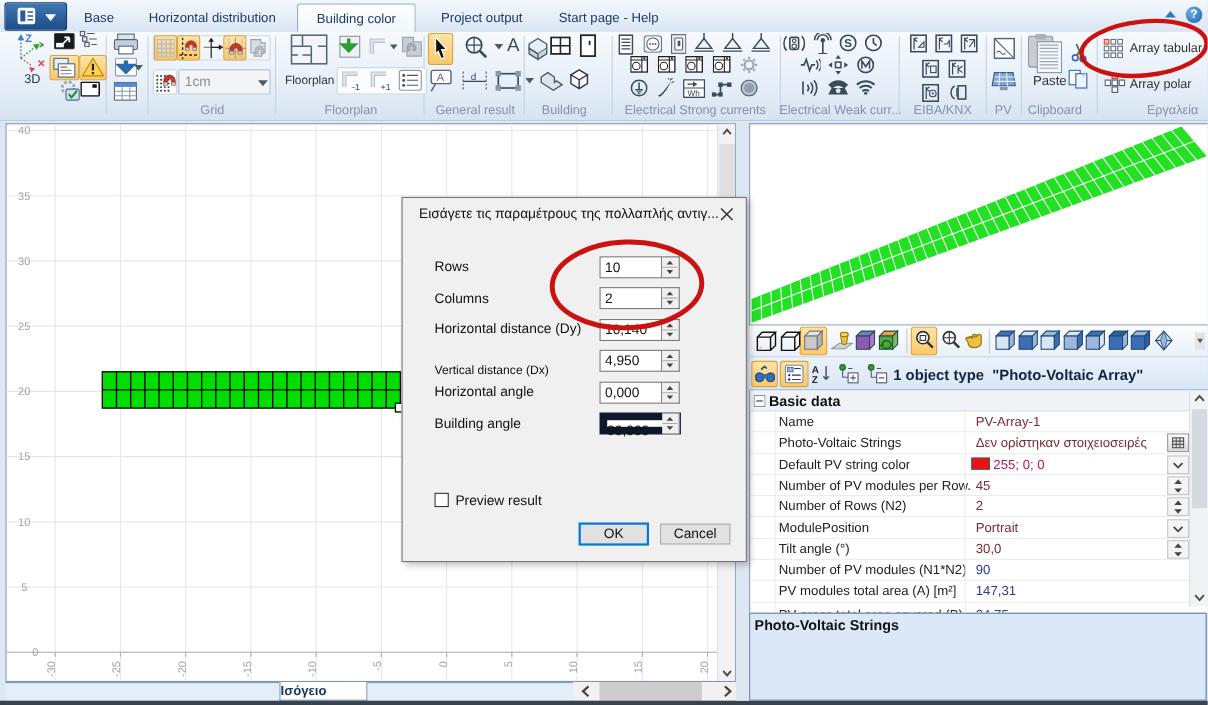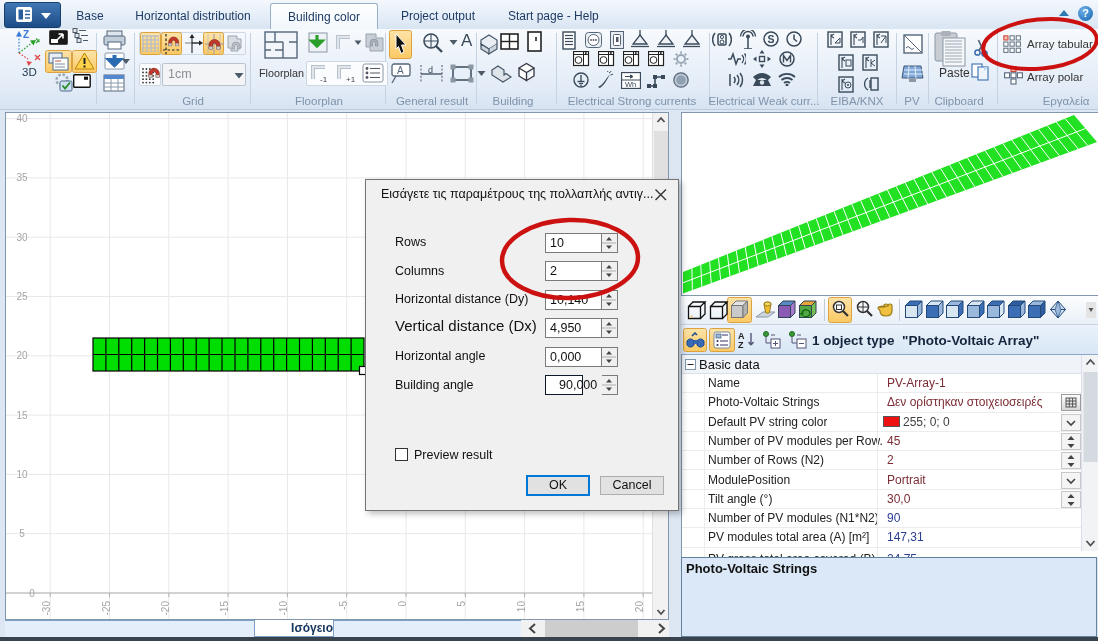--- a/index.html
+++ b/index.html
@@ -623,21 +623,21 @@
   </div>
 
 <div class="abs" style="left:652px;top:113px;width:16px;height:506px;background:#f2f2f2;border-left:1px solid #dfdfdf">
 <svg width="16" height="506">
 <path d="M4.5 9 l3.5-4 l3.5 4" fill="none" stroke="#505050" stroke-width="1.8"></path>
 <rect x="1" y="18" width="14" height="230" fill="#e0e0e0"></rect>
 <path d="M4.5 497 l3.5 4 l3.5-4" fill="none" stroke="#505050" stroke-width="1.8"></path>
 </svg></div>
 
 <div class="abs" style="left:5px;top:620px;width:516px;height:17px;background:#e4eefa;border-top:1px solid #7ba0c8"></div>
-<div class="abs" style="left:254px;top:620px;width:80px;height:17px;background:#fff;border:1px solid #7ba0c8;border-top:none;text-align:right;font-size:12px;font-weight:bold;color:#16365c;line-height:16px">Ισόγειο</div>
+<div class="abs" style="left:254px;top:620px;width:80px;height:17px;background:#fff;border:1px solid #7ba0c8;border-top:none;text-align:left;font-size:12px;font-weight:bold;color:#16365c;line-height:16px">Ισόγειο</div>
 <div class="abs" style="left:521px;top:620px;width:153px;height:17px;background:#f1f1f1"></div>
 <div class="abs" style="left:545px;top:620px;width:93px;height:17px;background:#cdcdcd"></div>
 <svg class="abs" style="left:527px;top:623px" width="12" height="12">
     <path d="M8 1 L3 5.5 L8 10" fill="none" stroke="#444" stroke-width="2"></path>
   </svg>
 <svg class="abs" style="left:655px;top:623px" width="12" height="12">
     <path d="M4 1 L9 5.5 L4 10" fill="none" stroke="#444" stroke-width="2"></path>
   </svg>
 
 <div class="abs" style="left:0;top:637px;width:1098px;height:4px;background:#39434d"></div>
@@ -816,42 +816,42 @@
     <rect x="9" y="9" width="9" height="9" fill="#fff" stroke="#557"></rect>
     <path d="M11 13.5 h5" stroke="#557"></path>
   </svg>
 <div class="abs" style="left:812px;top:333px;font-size:13.5px;font-weight:bold;color:#14243c;white-space:nowrap">1 object type&nbsp; "Photo-Voltaic Array"</div>
 <div class="abs" style="left:681px;top:355px;width:417px;height:202px;background:#fff;overflow:hidden;border-left:1px solid #8296ac">
     <div style="position:absolute;left:0;top:0;width:400px;height:19px;background:#f0f4f9;border-bottom:1px solid #d8e0ea">
       <svg width="11" height="11" style="position:absolute;left:3px;top:4px">
         <rect x="0.5" y="0.5" width="10" height="10" fill="#fff" stroke="#8296ac"></rect>
         <line x1="2.5" y1="5.5" x2="8.5" y2="5.5" stroke="#222"></line>
       </svg>
-      <span style="position:absolute;left:17px;top:2px;font-size:13px;font-weight:normal;color:#111">Basic data</span>
+      <span style="position:absolute;left:17px;top:2px;font-size:13px;font-weight:bold;color:#111">Basic data</span>
     </div>
     <div style="position:absolute;left:0;top:19px;width:400px;height:19.3px;border-bottom:1px solid #ececec">
       <span style="position:absolute;left:26px;top:2px;font-size:12px;color:#222;white-space:nowrap;max-width:174px;overflow:hidden">Name</span>
       <span style="position:absolute;left:205px;top:2px;font-size:12px;color:#7b2c34;white-space:nowrap">PV-Array-1</span>
     </div>
     <div style="position:absolute;left:0;top:38.3px;width:400px;height:19.3px;border-bottom:1px solid #ececec">
       <span style="position:absolute;left:26px;top:2px;font-size:12px;color:#222;white-space:nowrap;max-width:174px;overflow:hidden">Photo-Voltaic Strings</span>
       <span style="position:absolute;left:205px;top:2px;font-size:12px;color:#7b2c34;white-space:nowrap">Δεν ορίστηκαν στοιχειοσειρές</span>
       <span style="position:absolute;left:379px;top:1px;width:20px;height:17px;background:linear-gradient(#fdfdfd,#d8d8d8);border:1px solid #9a9a9a"><svg width="18" height="15">
           <g stroke="#555">
             <rect x="4" y="3" width="10" height="9" fill="#e8e8e8"></rect>
             <line x1="4" y1="6" x2="14" y2="6"></line>
             <line x1="4" y1="9" x2="14" y2="9"></line>
             <line x1="7.3" y1="3" x2="7.3" y2="12"></line>
             <line x1="10.6" y1="3" x2="10.6" y2="12"></line>
           </g>
         </svg></span>
     </div>
     <div style="position:absolute;left:0;top:57.599999999999994px;width:400px;height:19.3px;border-bottom:1px solid #ececec">
       <span style="position:absolute;left:26px;top:2px;font-size:12px;color:#222;white-space:nowrap;max-width:174px;overflow:hidden">Default PV string color</span>
-      <span style="position:absolute;left:221px;top:2px;font-size:12px;color:#404040;white-space:nowrap">255; 0; 0</span>
+      <span style="position:absolute;left:221px;top:2px;font-size:12px;color:#be185d;white-space:nowrap">255; 0; 0</span>
       <span style="position:absolute;left:201px;top:3.5px;width:17px;height:11px;background:#ee1111;border:1px solid #555"></span>
       <span style="position:absolute;left:379px;top:1px;width:20px;height:17px;background:#f4f4f4;border:1px solid #c8c8c8"><svg width="18" height="15">
           <path d="M5 6 l4 4 l4-4" fill="none" stroke="#444" stroke-width="1.6"></path>
         </svg></span>
     </div>
     <div style="position:absolute;left:0;top:76.89999999999999px;width:400px;height:19.3px;border-bottom:1px solid #ececec">
       <span style="position:absolute;left:26px;top:2px;font-size:12px;color:#222;white-space:nowrap;max-width:174px;overflow:hidden">Number of PV modules per Row...</span>
       <span style="position:absolute;left:205px;top:2px;font-size:12px;color:#7b2c34;white-space:nowrap">45</span>
       <span style="position:absolute;left:379px;top:1px;width:20px;height:17px;background:#f4f4f4;border:1px solid #c8c8c8"><svg width="18" height="16">
           <path d="M5.5 6 l3.5-4 l3.5 4 z" fill="#444"></path>
@@ -928,38 +928,38 @@
         <path d="M4 11.5 l3 3.5 l3-3.5 z" fill="#444"></path>
       </svg></div>
     <div style="position:absolute;left:29px;top:112.0px;font-size:12.5px;color:#111;white-space:nowrap">Horizontal distance (Dy)</div>
     <div style="position:absolute;left:179px;top:109.5px;width:57px;height:20px;background:#fff;border:1px solid #7a7a7a;font-size:12.5px;color:#111;line-height:19px;padding-left:4px">10,140</div>
     <div style="position:absolute;left:236px;top:109.5px;width:16px;height:20px;border:1px solid #7a7a7a;border-left:none;background:#f0f0f0">
     <svg width="14" height="18">
         <line x1="0" y1="9" x2="14" y2="9" stroke="#adadad"></line>
         <path d="M4 6.5 l3-3.5 l3 3.5 z" fill="#444"></path>
         <path d="M4 11.5 l3 3.5 l3-3.5 z" fill="#444"></path>
       </svg></div>
-    <div style="position:absolute;left:29px;top:137px;font-size:15px;color:#111;white-space:nowrap">Vertical distance (Dx)</div>
+    <div style="position:absolute;left:29px;top:151px;font-size:11px;color:#111;white-space:nowrap">Vertical distance (Dx)</div>
     <div style="position:absolute;left:179px;top:138px;width:57px;height:20px;background:#fff;border:1px solid #7a7a7a;font-size:12.5px;color:#111;line-height:19px;padding-left:4px">4,950</div>
     <div style="position:absolute;left:236px;top:138px;width:16px;height:20px;border:1px solid #7a7a7a;border-left:none;background:#f0f0f0">
     <svg width="14" height="18">
         <line x1="0" y1="9" x2="14" y2="9" stroke="#adadad"></line>
         <path d="M4 6.5 l3-3.5 l3 3.5 z" fill="#444"></path>
         <path d="M4 11.5 l3 3.5 l3-3.5 z" fill="#444"></path>
       </svg></div>
     <div style="position:absolute;left:29px;top:169.0px;font-size:12.5px;color:#111;white-space:nowrap">Horizontal angle</div>
     <div style="position:absolute;left:179px;top:166.5px;width:57px;height:20px;background:#fff;border:1px solid #7a7a7a;font-size:12.5px;color:#111;line-height:19px;padding-left:4px">0,000</div>
     <div style="position:absolute;left:236px;top:166.5px;width:16px;height:20px;border:1px solid #7a7a7a;border-left:none;background:#f0f0f0">
     <svg width="14" height="18">
         <line x1="0" y1="9" x2="14" y2="9" stroke="#adadad"></line>
         <path d="M4 6.5 l3-3.5 l3 3.5 z" fill="#444"></path>
         <path d="M4 11.5 l3 3.5 l3-3.5 z" fill="#444"></path>
       </svg></div>
     <div style="position:absolute;left:29px;top:197.5px;font-size:12.5px;color:#111;white-space:nowrap">Building angle</div>
-    <div style="position:absolute;left:179px;top:195px;width:38px;height:20px;background:#fff;border:1px solid #0f172a;font-size:12.5px;color:#111;line-height:19px;padding-left:13px">90,000</div>
+    <div style="position:absolute;left:179px;top:195px;width:74px;height:20px;background:#fff;border:7px solid #0f172a;font-size:12.5px;color:#111;line-height:19px;padding-left:0">90,000</div>
     <div style="position:absolute;left:236px;top:195px;width:16px;height:20px;border:1px solid #7a7a7a;border-left:none;background:#f0f0f0">
     <svg width="14" height="18">
         <line x1="0" y1="9" x2="14" y2="9" stroke="#adadad"></line>
         <path d="M4 6.5 l3-3.5 l3 3.5 z" fill="#444"></path>
         <path d="M4 11.5 l3 3.5 l3-3.5 z" fill="#444"></path>
       </svg></div>
     <div style="position:absolute;left:29px;top:268px;width:13px;height:13px;background:#fff;border:1px solid #333"></div>
     <div style="position:absolute;left:48px;top:268px;font-size:12.5px;color:#111">Preview result</div>
     <div style="position:absolute;left:160px;top:295px;width:64px;height:21px;background:#e1e1e1;border:2px solid #0078d7;font-size:12.5px;color:#111;text-align:center;line-height:17px">OK</div>
     <div style="position:absolute;left:234px;top:296px;width:64px;height:19px;background:#e1e1e1;border:1px solid #adadad;font-size:12.5px;color:#111;text-align:center;line-height:17px">Cancel</div>

